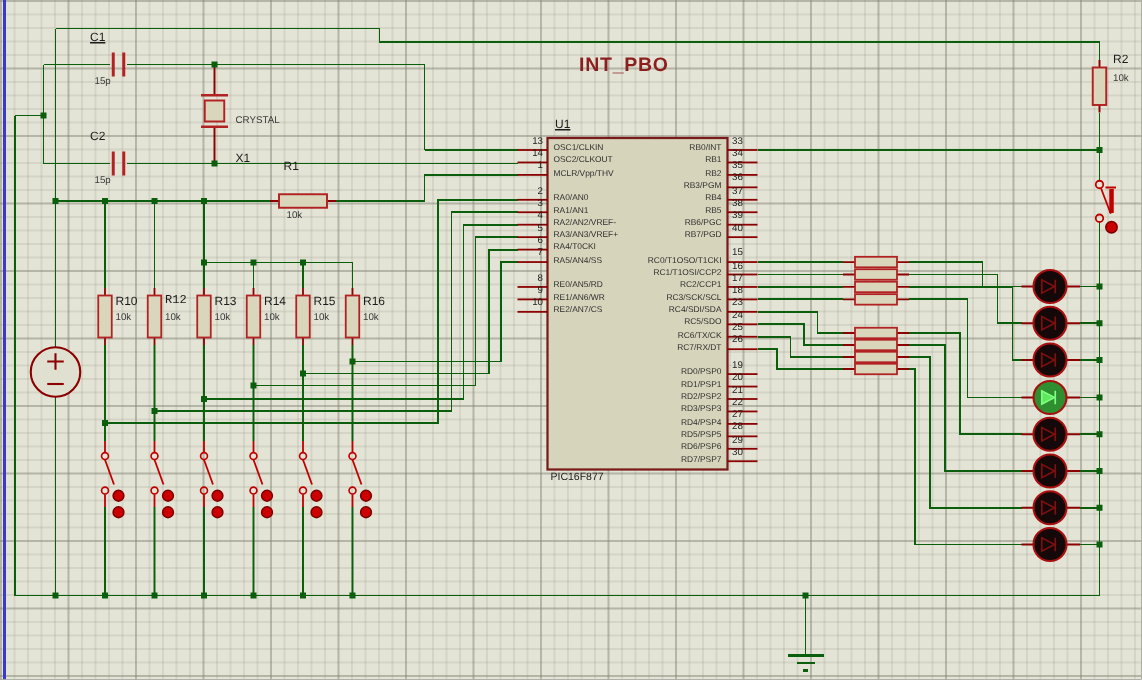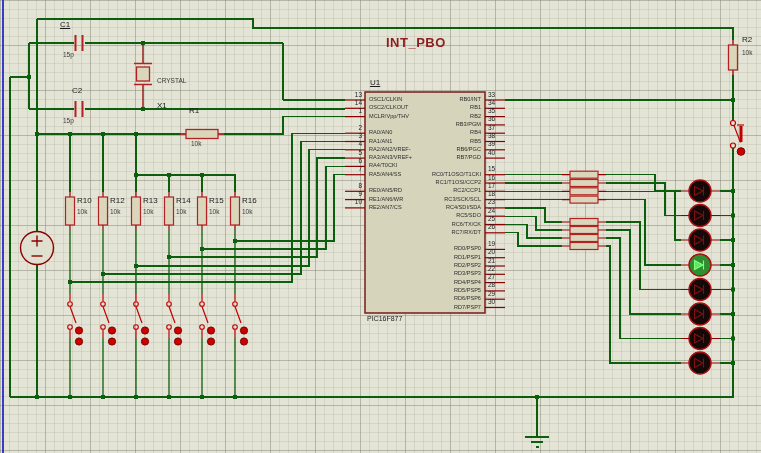--- a/index.html
+++ b/index.html
@@ -274,21 +274,21 @@
         <rect x="731" y="336.5" width="4" height="4" fill="#0B5E0B"></rect>
         <rect x="731" y="361" width="4" height="4" fill="#0B5E0B"></rect>
       </g>
   </svg>
 
   <div class="lbl title" style="left:386px;top:36px;">INT_PBO</div>
 
   <div class="lbl" style="left:60px;top:21px;text-decoration:underline;">C1</div>
   <div class="lbl val" style="left:63px;top:52px;">15p</div>
 
-  <div class="lbl" style="left:72px;top:87px;">C2</div>
+  <div class="lbl" style="left:60px;top:87px;">C2</div>
   <div class="lbl val" style="left:63px;top:118px;">15p</div>
 
   <div class="lbl" style="left:157px;top:66px;margin-top:36px;">X1</div>
   <div class="lbl val" style="left:157px;top:78px;">CRYSTAL</div>
 
   <div class="lbl" style="left:189px;top:107px;">R1</div>
   <div class="lbl val" style="left:191px;top:141px;">10k</div>
 
   <div class="lbl" style="left:742px;top:36px;">R2</div>
   <div class="lbl val" style="left:742px;top:50px;">10k</div>
@@ -362,21 +362,21 @@
     <div class="pinnum" style="left: 488px; top: 274.1px;">27</div>
     <div class="pinname" style="left: 371px; top: 279.6px; width: 110px; text-align: right;">RD4/PSP4</div>
     <div class="pinnum" style="left: 488px; top: 282.4px;">28</div>
     <div class="pinname" style="left: 371px; top: 287.9px; width: 110px; text-align: right;">RD5/PSP5</div>
     <div class="pinnum" style="left: 488px; top: 290.7px;">29</div>
     <div class="pinname" style="left: 371px; top: 296.2px; width: 110px; text-align: right;">RD6/PSP6</div>
     <div class="pinnum" style="left: 488px; top: 299px;">30</div>
     <div class="pinname" style="left: 371px; top: 304.5px; width: 110px; text-align: right;">RD7/PSP7</div>
     <div class="lbl" style="left: 77px; top: 197px;">R10</div>
     <div class="lbl val" style="left: 77px; top: 209px;">10k</div>
-    <div class="lbl" style="left: 110px; top: 197px;">R12</div>
+    <div class="lbl" style="left: 110px; top: 197px; font-family: Liberation Mono, monospace;">R12</div>
     <div class="lbl val" style="left: 110px; top: 209px;">10k</div>
     <div class="lbl" style="left: 143px; top: 197px;">R13</div>
     <div class="lbl val" style="left: 143px; top: 209px;">10k</div>
     <div class="lbl" style="left: 176px; top: 197px;">R14</div>
     <div class="lbl val" style="left: 176px; top: 209px;">10k</div>
     <div class="lbl" style="left: 209px; top: 197px;">R15</div>
     <div class="lbl val" style="left: 209px; top: 209px;">10k</div>
     <div class="lbl" style="left: 242px; top: 197px;">R16</div>
     <div class="lbl val" style="left: 242px; top: 209px;">10k</div>
   </div>

